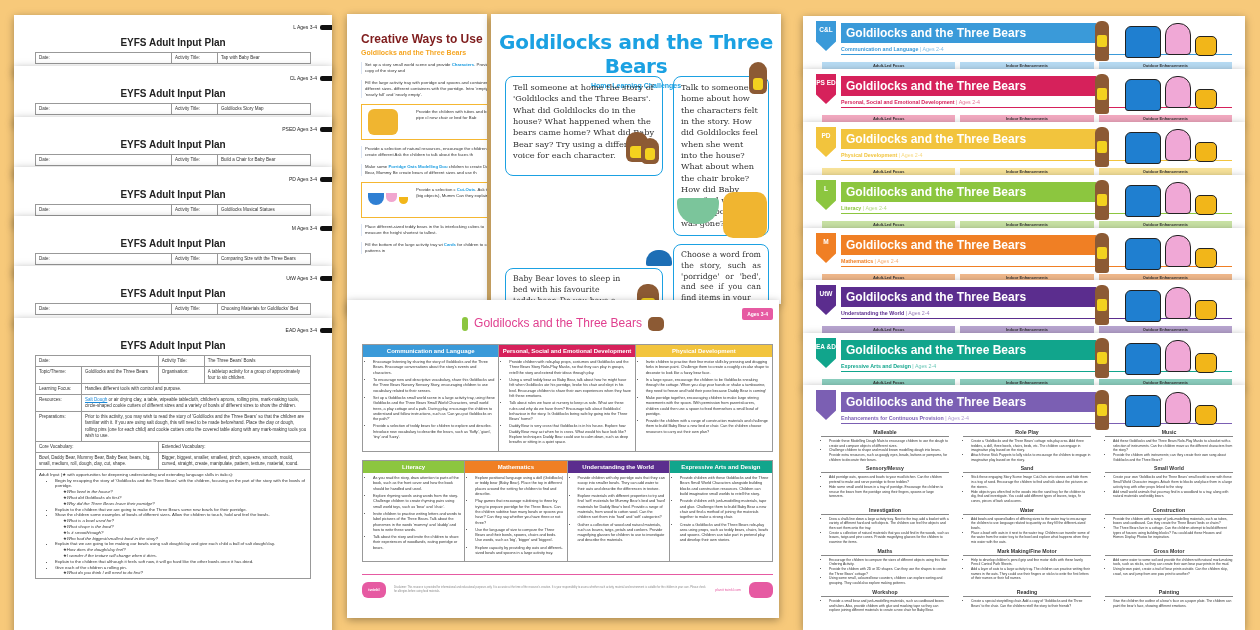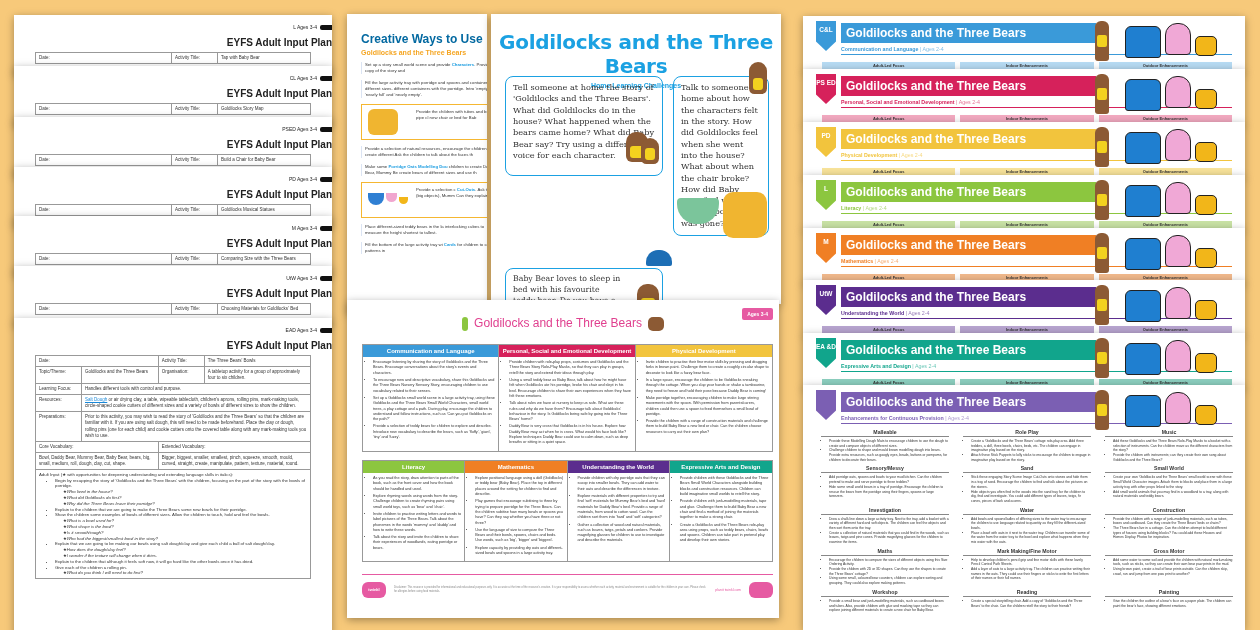--- a/index.html
+++ b/index.html
@@ -4,34 +4,34 @@
 <style>
   * { box-sizing: border-box; margin: 0; padding: 0; }
   html, body { width: 1260px; height: 630px; overflow: hidden; }
   body { background: #f7c97a; font-family: "Liberation Sans", sans-serif; position: relative; }
   .sheet { position: absolute; background: #fff; box-shadow: 0 2px 8px rgba(0,0,0,0.35); overflow: hidden; }
 
   
   .eyfs { left: 14px; width: 318px; }
   .eyfs .badge { position: absolute; right: 0; top: 9px; font-size: 5px; color: #222; display: flex; align-items: center; gap: 3px; }
   .eyfs .badge .tab { width: 12px; height: 5px; background: #111; border-radius: 2px 0 0 2px; }
-  .eyfs h2 { font-size: 10px; text-align: right; margin-top: 22px; color: #222; font-weight: bold; }
+  .eyfs h2 { font-size: 10px; text-align: center; margin-top: 22px; color: #222; font-weight: bold; }
   .eyfs table { border-collapse: collapse; width: 276px; margin: 4px auto 0 auto; font-size: 4.5px; color: #333; }
   .eyfs td { border: 0.6px solid #999; padding: 2px 3px; vertical-align: top; line-height: 1.35; }
   .eyfs td.lbl { width: 46px; }
   .eyfs .link { color: #1a88d8; text-decoration: underline; }
   .adult-input { font-size: 4.3px; line-height: 1.45; color: #333; }
   .adult-input ul { list-style: disc; padding-left: 16px; }
   .adult-input ul ul { list-style: none; padding-left: 8px; }
   .adult-input ul ul li::before { content: "\2605 "; font-style: normal; }
   .adult-input em { font-style: italic; }
 
   
   .creative { left: 347px; top: 14px; width: 140px; height: 300px; }
-  .creative h3 { color: #0369a1; font-size: 12px; margin: 18px 0 0 14px; white-space: nowrap; }
+  .creative h3 { color: #7f1d1d; font-size: 12px; margin: 18px 0 0 14px; white-space: nowrap; }
   .creative h4 { color: #f5a623; font-size: 7px; margin: 3px 0 0 14px; white-space: nowrap; }
   .creative .para { font-size: 4.3px; color: #333; margin: 6px 0 0 14px; padding-left: 3px; border-left: 1.5px solid #dbe4f3; line-height: 1.4; width: 140px; }
   .creative .para .link { color: #1a9ce0; font-weight: bold; }
   .creative .box { margin: 6px 0 0 14px; border: 1px solid #f5b731; width: 140px; height: 36px; position: relative; font-size: 4.3px; line-height: 1.4; padding: 4px 0 0 54px; color: #333; }
   .creative .box .pic { position: absolute; left: 6px; top: 4px; width: 30px; height: 26px; border-radius: 6px; background: #f0b530; }
   .creative .box .pic2 { position: absolute; left: 6px; top: 10px; width: 40px; height: 14px; display:flex; gap:2px; }
   .bowl { width: 12px; height: 9px; border-radius: 0 0 8px 8px; }
 
   .home { left: 491px; top: 14px; width: 290px; height: 290px; }
   .home h1 { color: #1ba1e2; font-size: 20px; text-align: center; margin-top: 16px; font-weight: bold; font-family: "DejaVu Sans", sans-serif; letter-spacing: -0.3px; }
@@ -273,20 +273,21 @@
   <div class="para">Place different-sized teddy bears in the la interlocking cubes to measure the height shortest to tallest.</div>
   <div class="para"><span>Fill the bottom of the large activity tray wi </span><span class="link">Cards</span><span> for children to copy the patterns in</span></div>
 </div>
 
 <div class="sheet home">
   <h1>Goldilocks and the Three Bears</h1>
   <div class="sub">Home Learning Challenges</div>
   <div class="hcard" style="left:14px;top:62px;width:158px;height:100px;">Tell someone at home the story of 'Goldilocks and the Three Bears'. What did Goldilocks do in the house? What happened when the bears came home? What did Baby Bear say? Try using a different voice for each character.</div>
   <div class="hcard" style="left:182px;top:62px;width:96px;height:160px;">Talk to someone at home about how the characters felt in the story. How did Goldilocks feel when she went into the house? What about when the chair broke? How did Baby Bear feel when he saw his porridge was gone?</div>
   <div class="hcard" style="left:14px;top:254px;width:158px;height:60px;font-size:7.8px;padding-right:40px;">Baby Bear loves to sleep in bed with his favourite teddy bear. Do you have a favourite teddy bear or other soft toy? Can you draw</div>
+  <div class="hcard" style="left:182px;top:230px;width:96px;height:80px;font-size:7.8px;text-align:justify;">Choose a word from the story, such as 'porridge' or 'bed', and see if you can find items in your</div>
   <div class="bear" style="left:135px;top:118px;"></div>
   <div class="bear" style="left:150px;top:124px;width:18px;height:26px;"></div>
   <div class="bear" style="left:258px;top:48px;width:18px;height:32px;"></div>
   <div class="hat" style="left:155px;top:236px;"></div>
   <div class="porridge" style="left:186px;top:184px;"></div>
   <div class="goldi" style="left:232px;top:178px;"></div>
   <div class="bear" style="left:146px;top:270px;"></div>
 </div>
 
 <div class="sheet planner">

